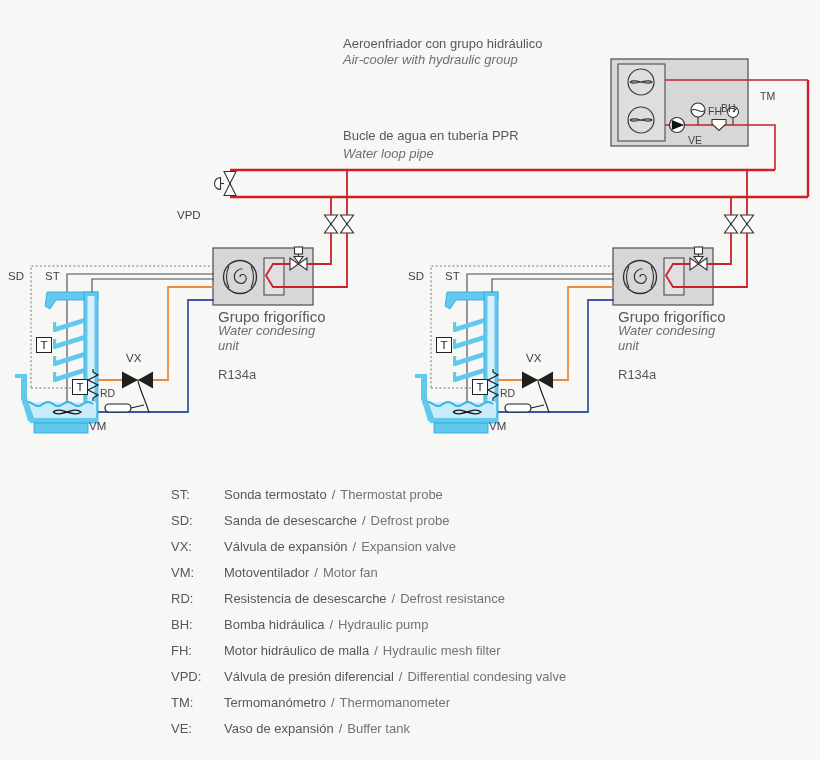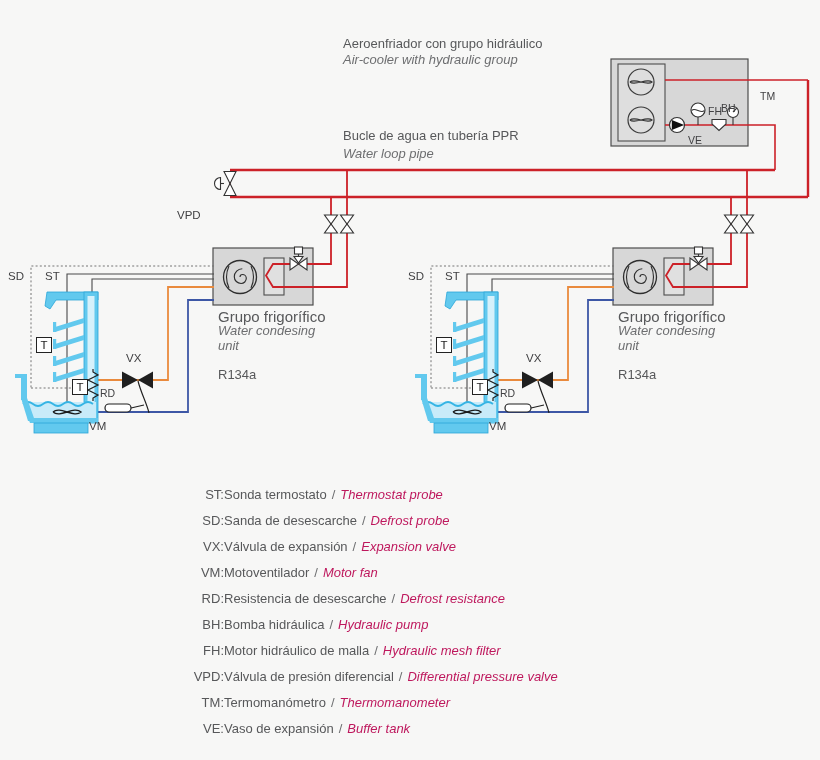--- a/index.html
+++ b/index.html
@@ -13,26 +13,26 @@
   .lbl{position:absolute;white-space:nowrap;font-size:13px;color:#57585a;line-height:1.15;}
   .it{font-style:italic;color:#6d6e70;text-align:center;}
   .comp{font-size:11.5px;color:#414143;}
   .tiny{font-size:10.5px;color:#414143;}
   .unit-name{font-size:15px;}
   .tbox{
     position:absolute;width:14px;height:14px;background:#fff;
     border:1.6px solid #222;display:flex;align-items:center;justify-content:center;
     font-size:11.5px;color:#222;
   }
-  .legend{position:absolute;left:171px;top:487px;text-align:right;}
+  .legend{position:absolute;left:171px;top:487px;}
   .lrow{display:flex;align-items:baseline;height:26px;font-size:13px;}
   .lrow .abbr{width:53px;color:#57585a;}
   .lrow .es{color:#57585a;}
   .lrow .sep{margin:0 5px;color:#6d6e70;}
-  .lrow .en{font-style:italic;color:#be185d;}
+  .lrow .en{color:#737373;}
 </style>
 </head>
 <body>
 
 <svg width="820" height="760" viewBox="0 0 820 760">
   <defs>
 
     <g id="fridge-group">
 
       <rect x="213" y="248" width="100" height="57" fill="#d7d7d7" stroke="#4d4d4d" stroke-width="1.2"></rect>
@@ -229,21 +229,21 @@
   <div class="lrow">
       <span class="abbr">FH:</span>
       <span class="es">Motor hidráulico de malla</span>
       <span class="sep">/</span>
       <span class="en">Hydraulic mesh filter</span>
     </div>
   <div class="lrow">
       <span class="abbr">VPD:</span>
       <span class="es">Válvula de presión diferencial</span>
       <span class="sep">/</span>
-      <span class="en">Differential pressure valve</span>
+      <span class="en">Differential condesing valve</span>
     </div>
   <div class="lrow">
       <span class="abbr">TM:</span>
       <span class="es">Termomanómetro</span>
       <span class="sep">/</span>
       <span class="en">Thermomanometer</span>
     </div>
   <div class="lrow">
       <span class="abbr">VE:</span>
       <span class="es">Vaso de expansión</span>

